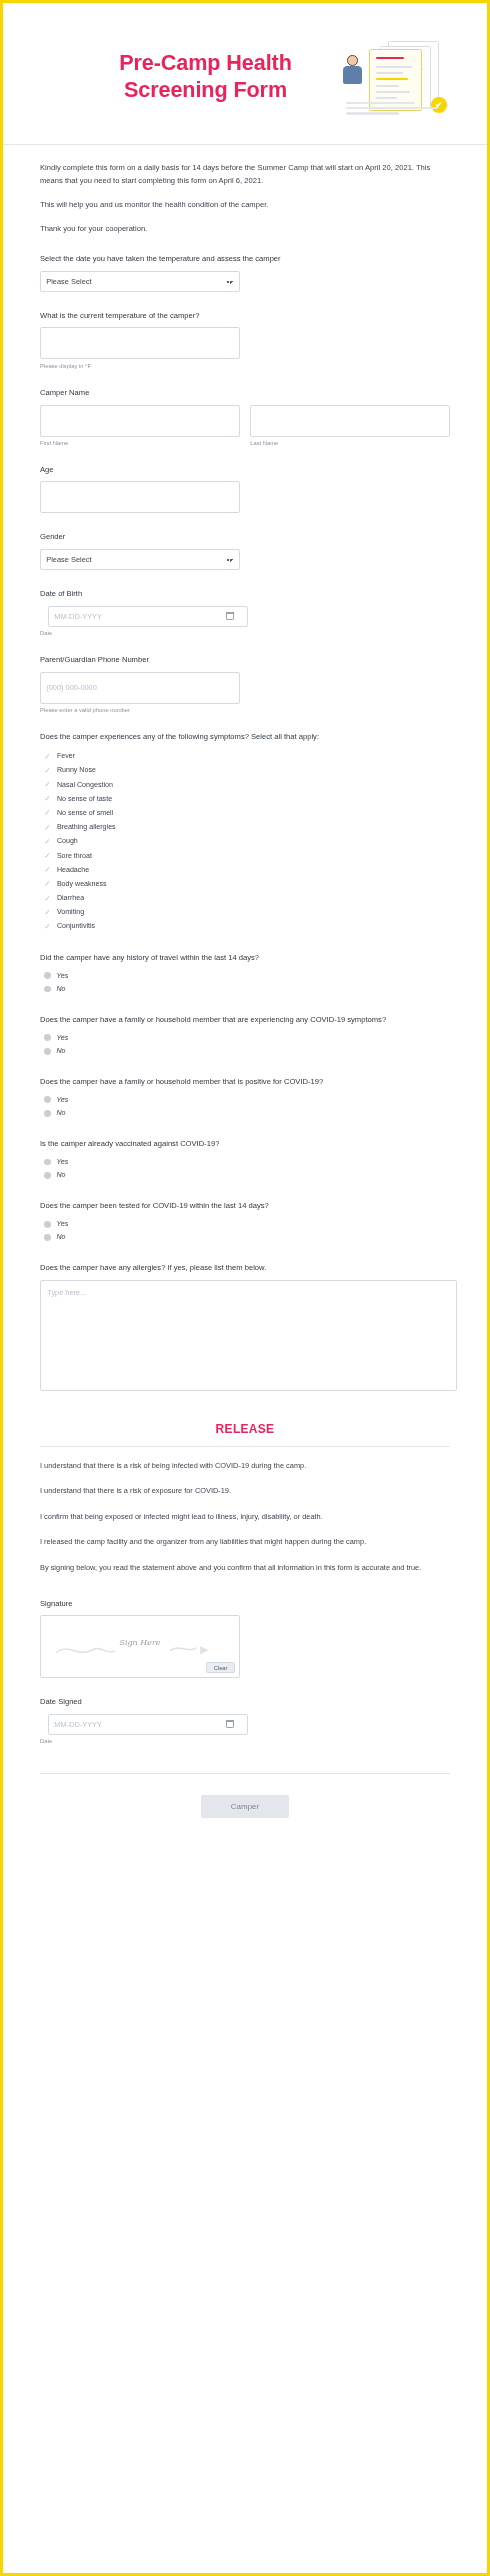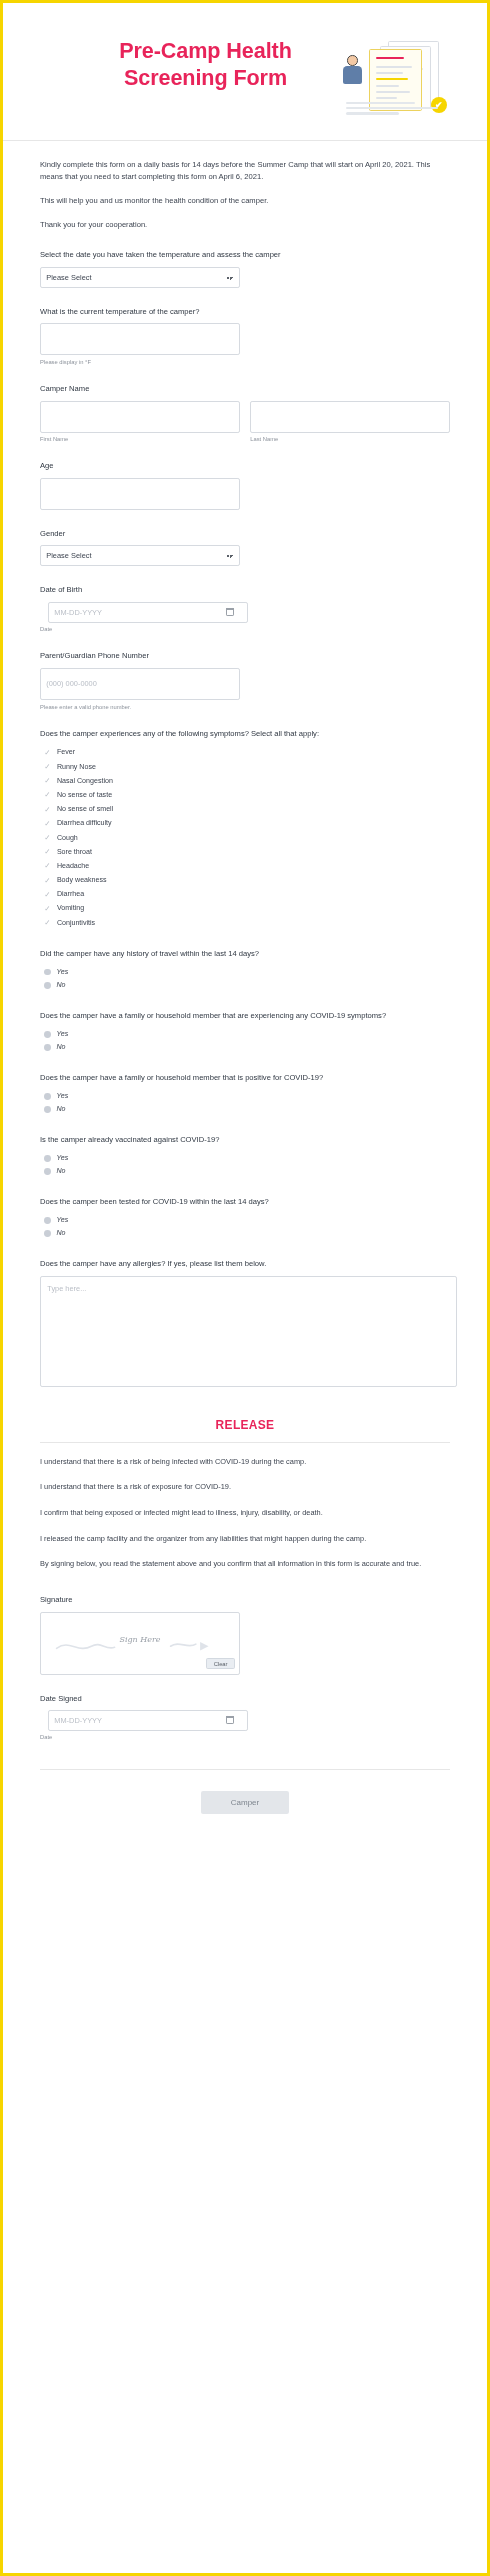--- a/index.html
+++ b/index.html
@@ -30,21 +30,21 @@
   .title-block {
     flex: 1;
     padding-left: 32px;
   }
   .form-title {
     color: #e8245a;
     font-size: 21.6px;
     font-weight: bold;
     line-height: 1.25;
     text-align: center;
-    margin: 4px;
+    margin: 16px;
     letter-spacing: -0.1px;
   }
   .header-art {
     width: 111px;
     height: 79px;
     position: relative;
     flex: 0 0 111px;
     margin-top: 3.2px;
   }
   .art-doc {
@@ -447,21 +447,21 @@
         <div class="check-item">
           <span class="check-mark">✓</span>
           <span>No sense of taste</span>
         </div>
         <div class="check-item">
           <span class="check-mark">✓</span>
           <span>No sense of smell</span>
         </div>
         <div class="check-item">
           <span class="check-mark">✓</span>
-          <span>Diarrhea difficulty</span>
+          <span>Breathing allergies</span>
         </div>
         <div class="check-item">
           <span class="check-mark">✓</span>
           <span>Cough</span>
         </div>
         <div class="check-item">
           <span class="check-mark">✓</span>
           <span>Sore throat</span>
         </div>
         <div class="check-item">

